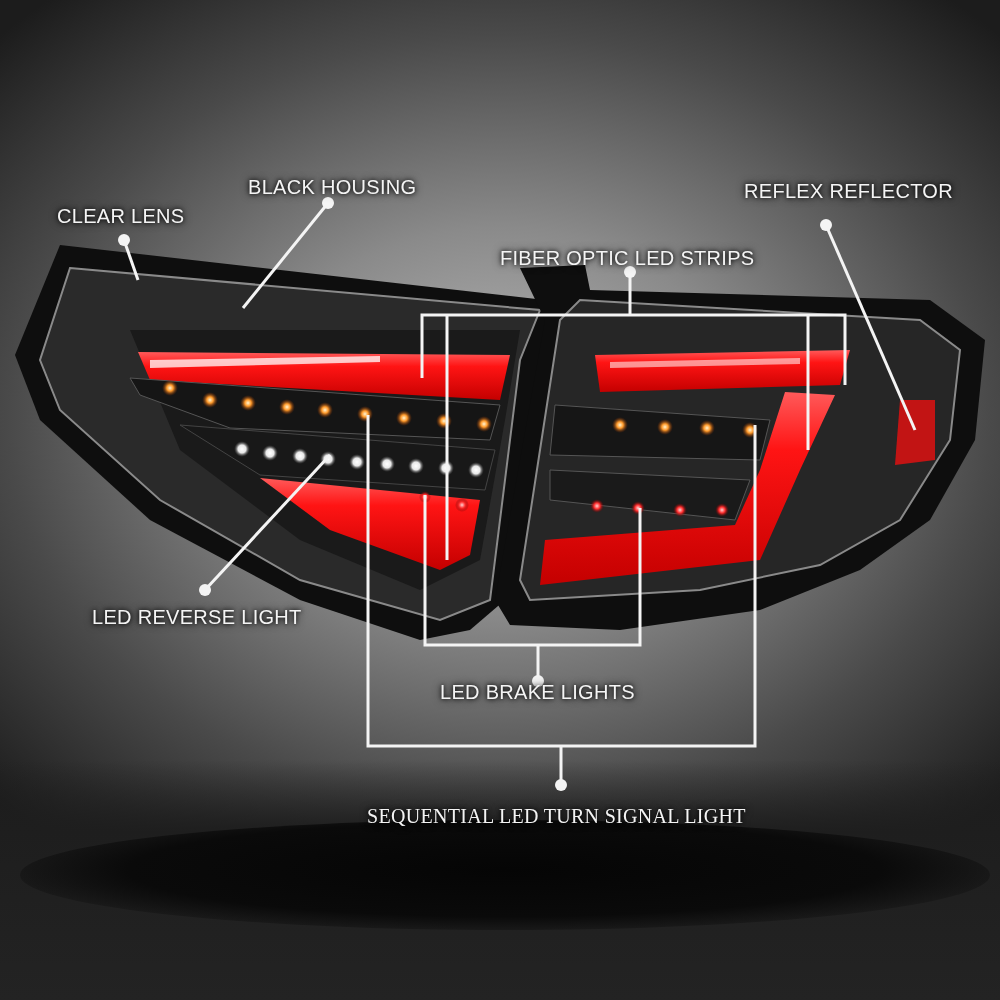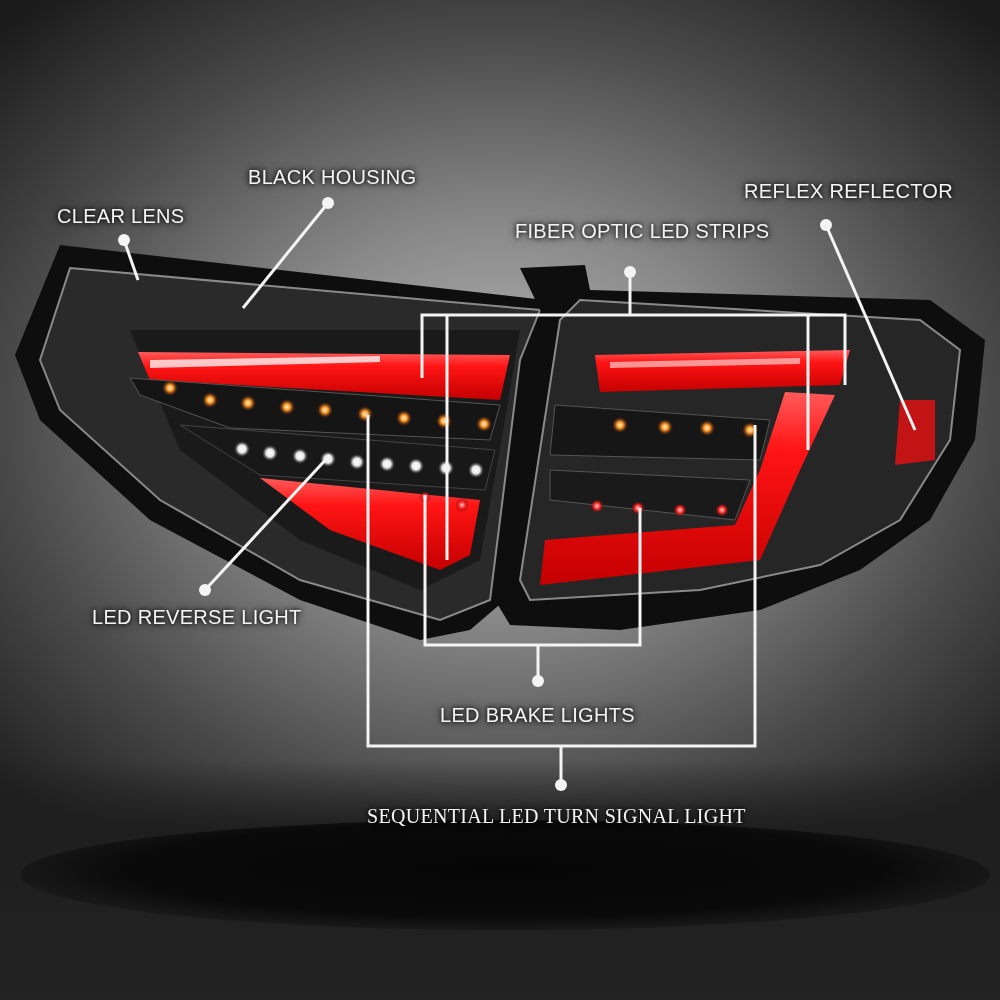--- a/index.html
+++ b/index.html
@@ -123,18 +123,18 @@
       <circle cx="328" cy="203" r="6"></circle>
     <circle cx="630" cy="272" r="6"></circle>
       <circle cx="826" cy="225" r="6"></circle>
     <circle cx="205" cy="590" r="6"></circle>
       <circle cx="538" cy="681" r="6"></circle>
     <circle cx="561" cy="785" r="6"></circle>
   </g>
 </svg>
 
 <div class="label" style="left:57px;top:205px;">CLEAR LENS</div>
-<div class="label" style="left:248px;top:166px;">BLACK HOUSING</div>
-<div class="label" style="left:500px;top:220px;margin-left:15px;">FIBER OPTIC LED STRIPS</div>
+<div class="label" style="left:248px;top:176px;">BLACK HOUSING</div>
+<div class="label" style="left:500px;top:247px;">FIBER OPTIC LED STRIPS</div>
 <div class="label" style="left:716px;top:180px;padding-left:28px;">REFLEX REFLECTOR</div>
 <div class="label" style="left:92px;top:606px;">LED REVERSE LIGHT</div>
-<div class="label" style="left:440px;top:704px;">LED BRAKE LIGHTS</div>
+<div class="label" style="left:440px;top:681px;">LED BRAKE LIGHTS</div>
 <div class="label" style="left:367px;top:805px;font-family:Liberation Serif, serif;">SEQUENTIAL LED TURN SIGNAL LIGHT</div>
 
 </body></html>

